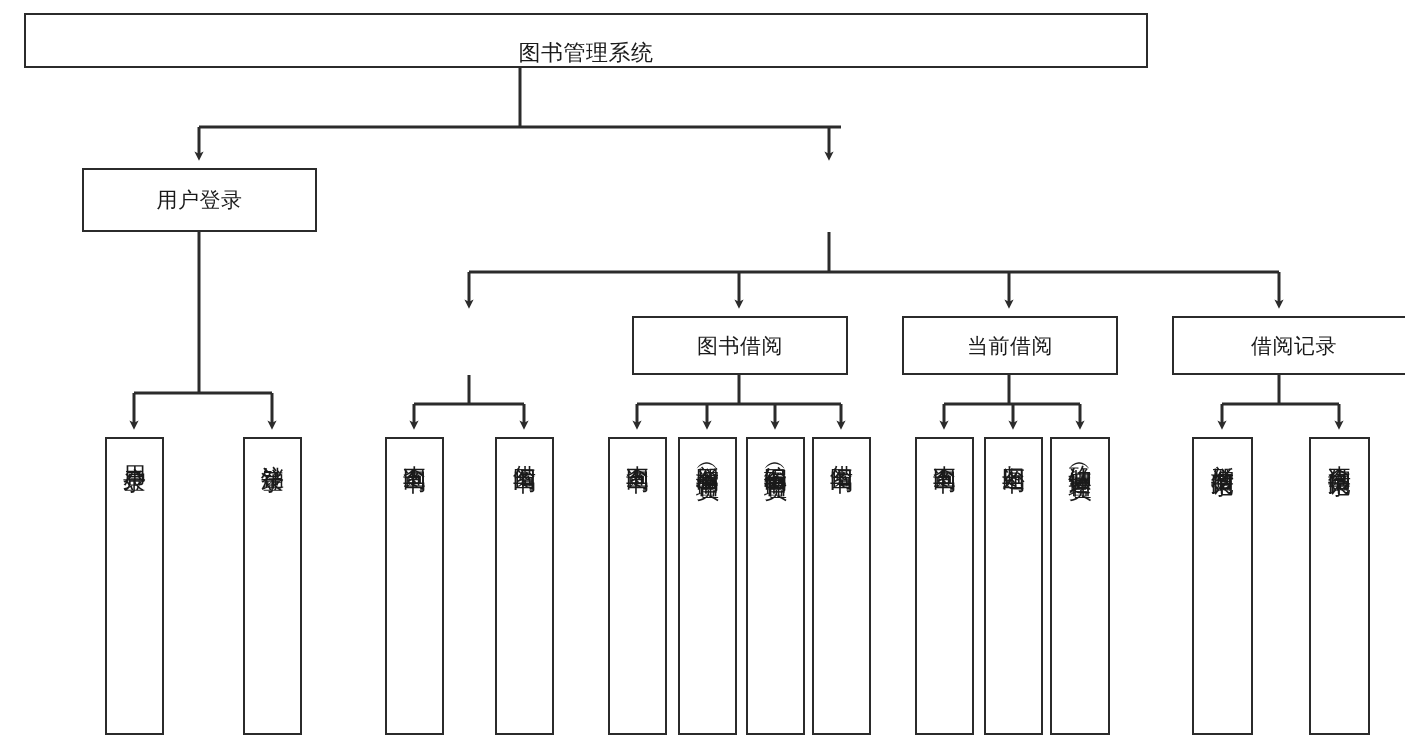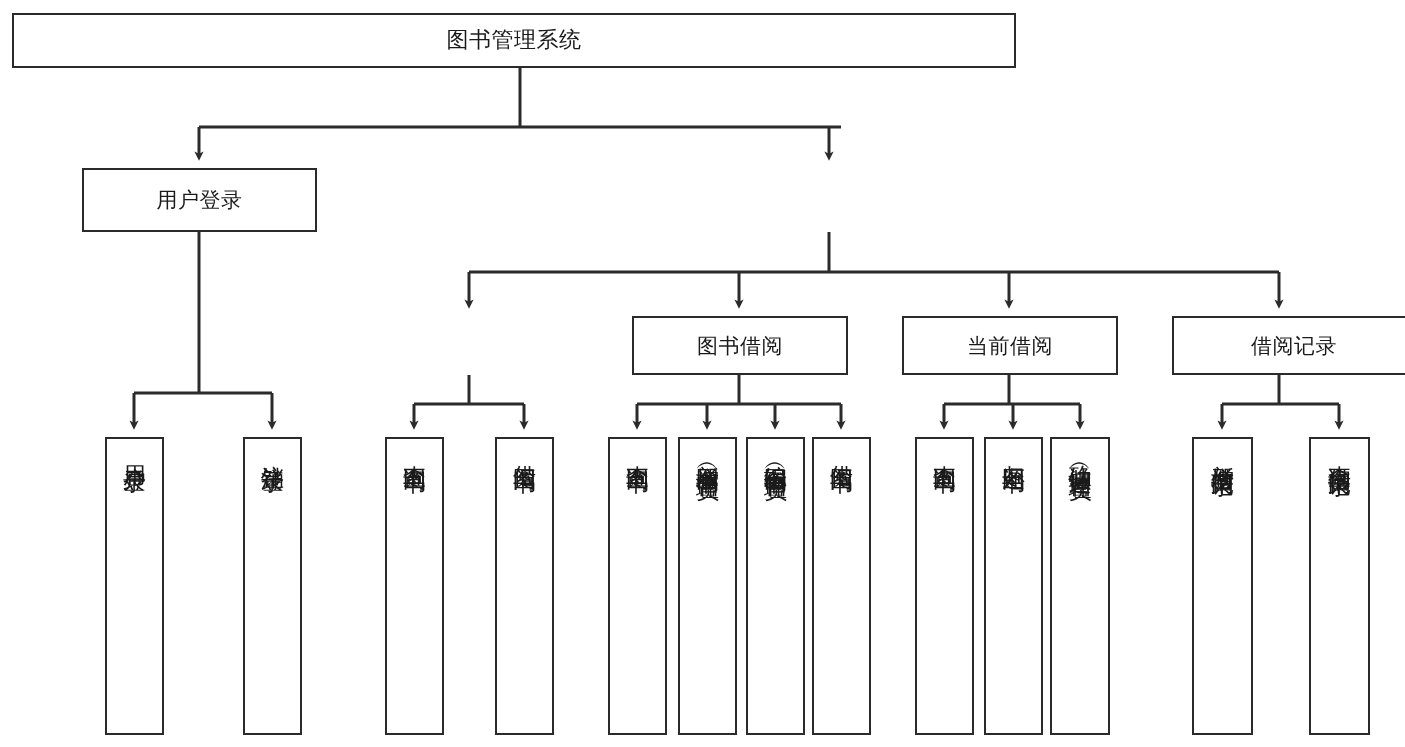--- a/index.html
+++ b/index.html
@@ -124,21 +124,21 @@
       <path d="M1013,404 L1013,425" marker-end="url(#arrow)"></path>
       <path d="M1080,404 L1080,425" marker-end="url(#arrow)"></path>
 
       <path d="M1279,375 L1279,404"></path>
       <path d="M1222,404 L1339,404"></path>
       <path d="M1222,404 L1222,425" marker-end="url(#arrow)"></path>
       <path d="M1339,404 L1339,425" marker-end="url(#arrow)"></path>
     </g>
   </svg>
 
-  <div class="node h root" style="left:12px; top:13px; width:1004px; height:55px;">
+  <div class="node h root" style="left:24px; top:13px; width:1124px; height:55px;align-items:flex-end;">
     <span class="node-label">图书管理系统</span>
   </div>
 
   <div class="node h" style="left:82px; top:168px; width:235px; height:64px;">
     <span class="node-label">用户登录</span>
   </div>
 
   <div class="node h" style="left:632px; top:316px; width:216px; height:59px;">
     <span class="node-label">图书借阅</span>
   </div>

